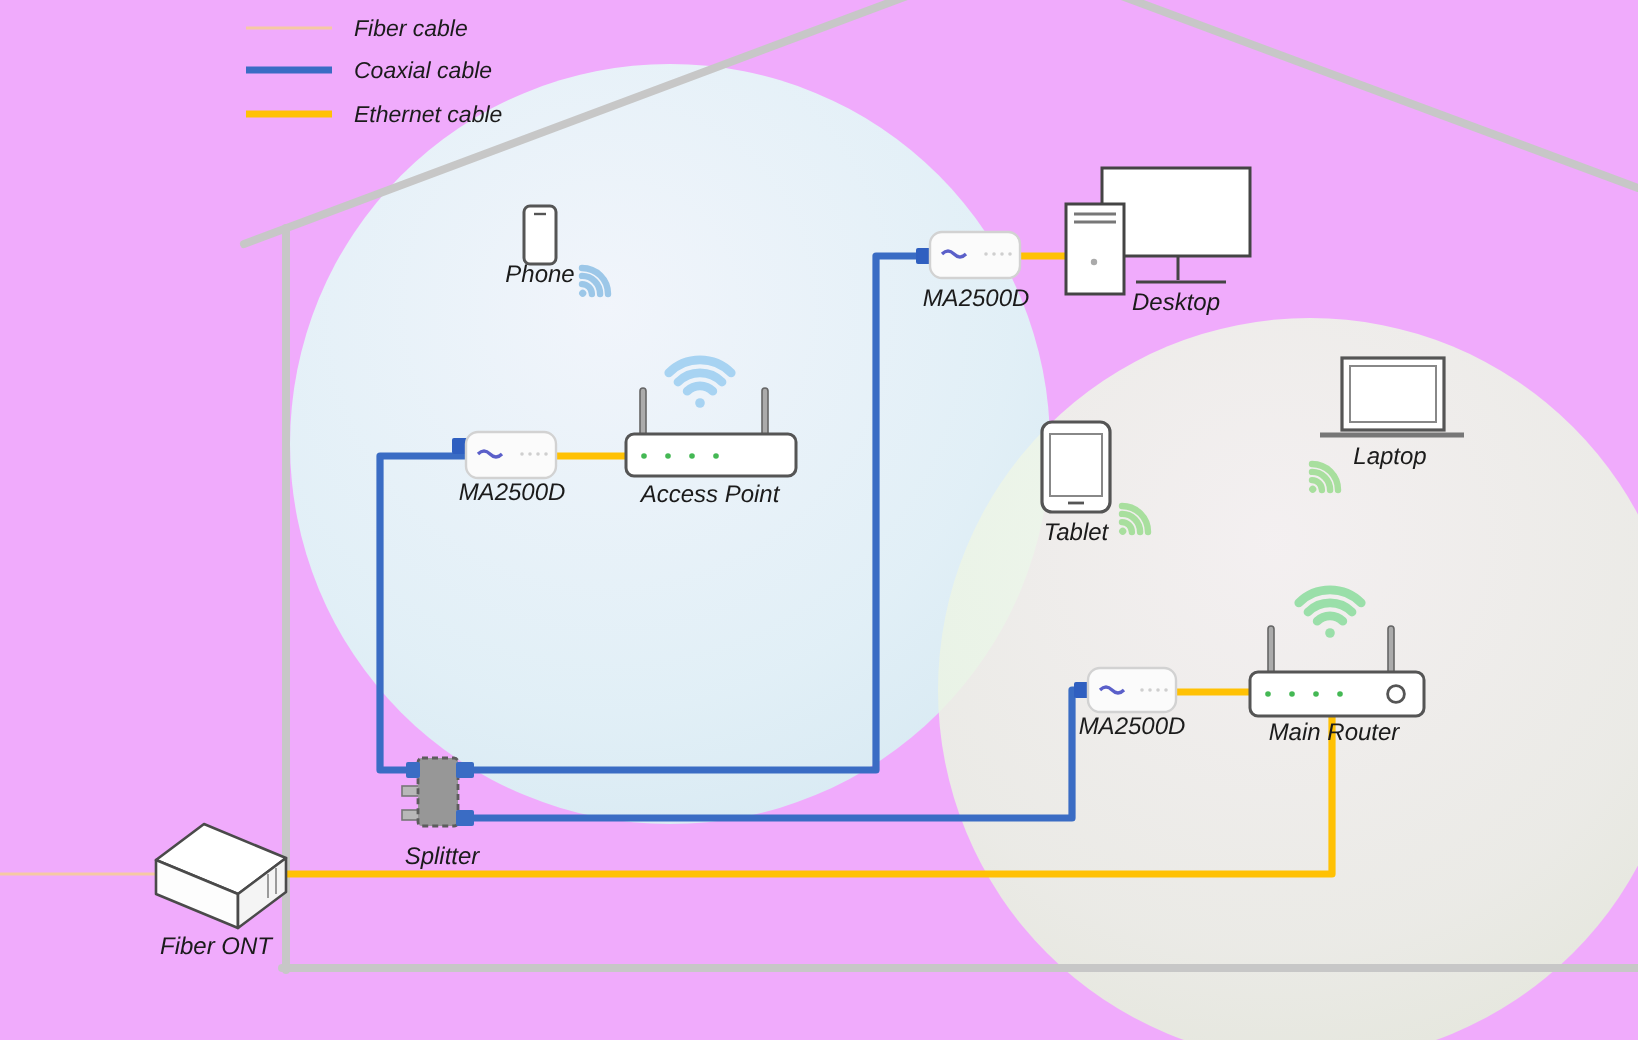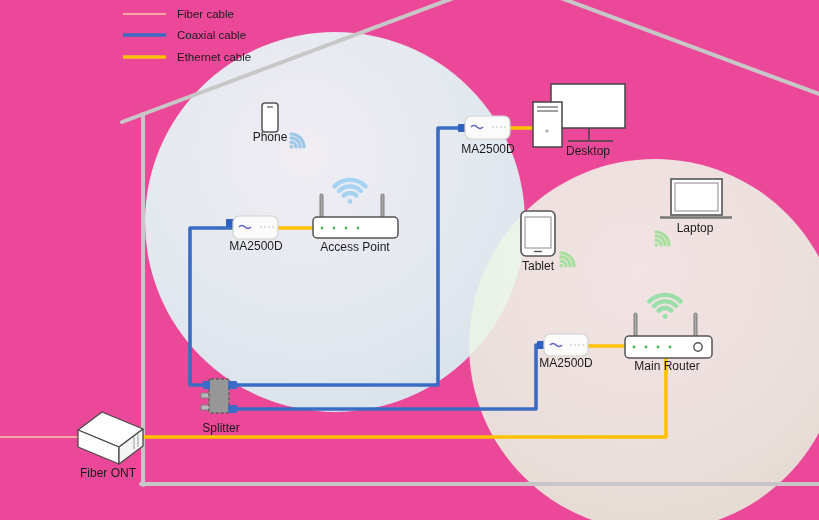--- a/index.html
+++ b/index.html
@@ -1,21 +1,22 @@
 <!DOCTYPE html>
 <html><head>
 <meta charset="utf-8">
 <style>
   html,body{margin:0;padding:0;background:#ffffff;}
   #stage{
     position:relative;
     width:819px;height:520px;
-    background:#ec4899;
+    background:#f0abfc;
     font-family:"Liberation Sans","DejaVu Sans",sans-serif;
     overflow:hidden;
+    font-style:italic;
   }
   svg{position:absolute;left:0;top:0;}
   text{
     font-family:"Liberation Sans","DejaVu Sans",sans-serif;
     fill:#1b1b1b;
   }
   .node-label{font-size:12px;}
   .legend-label{font-size:11.5px;}
 </style>
 </head>

